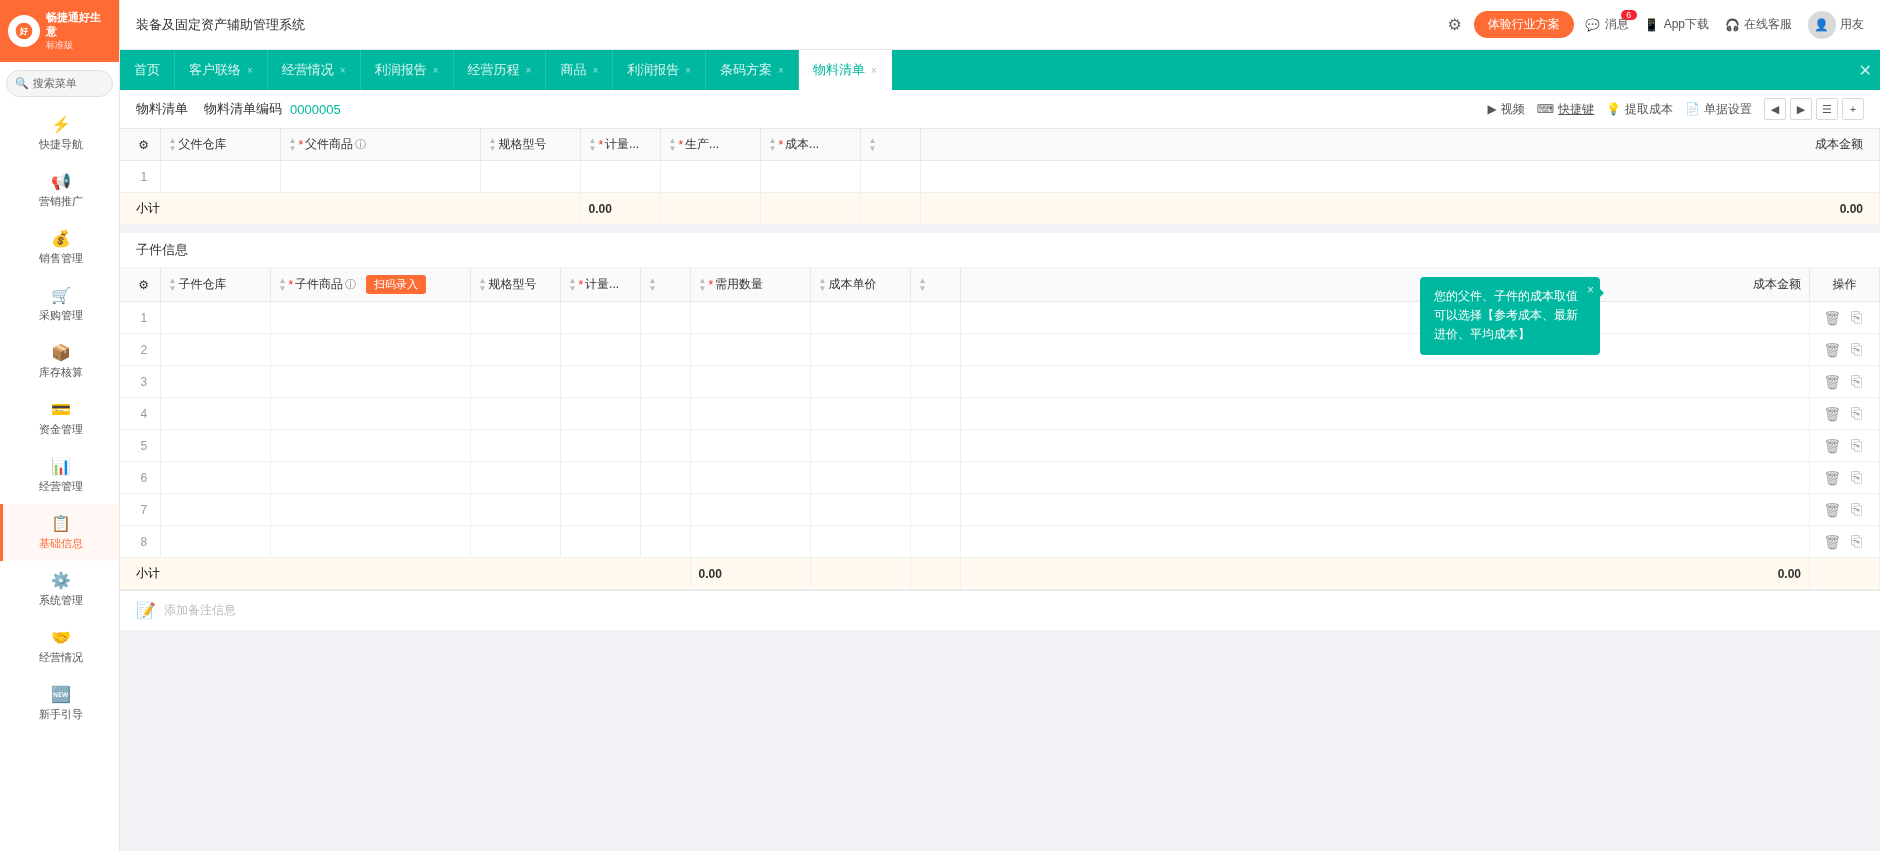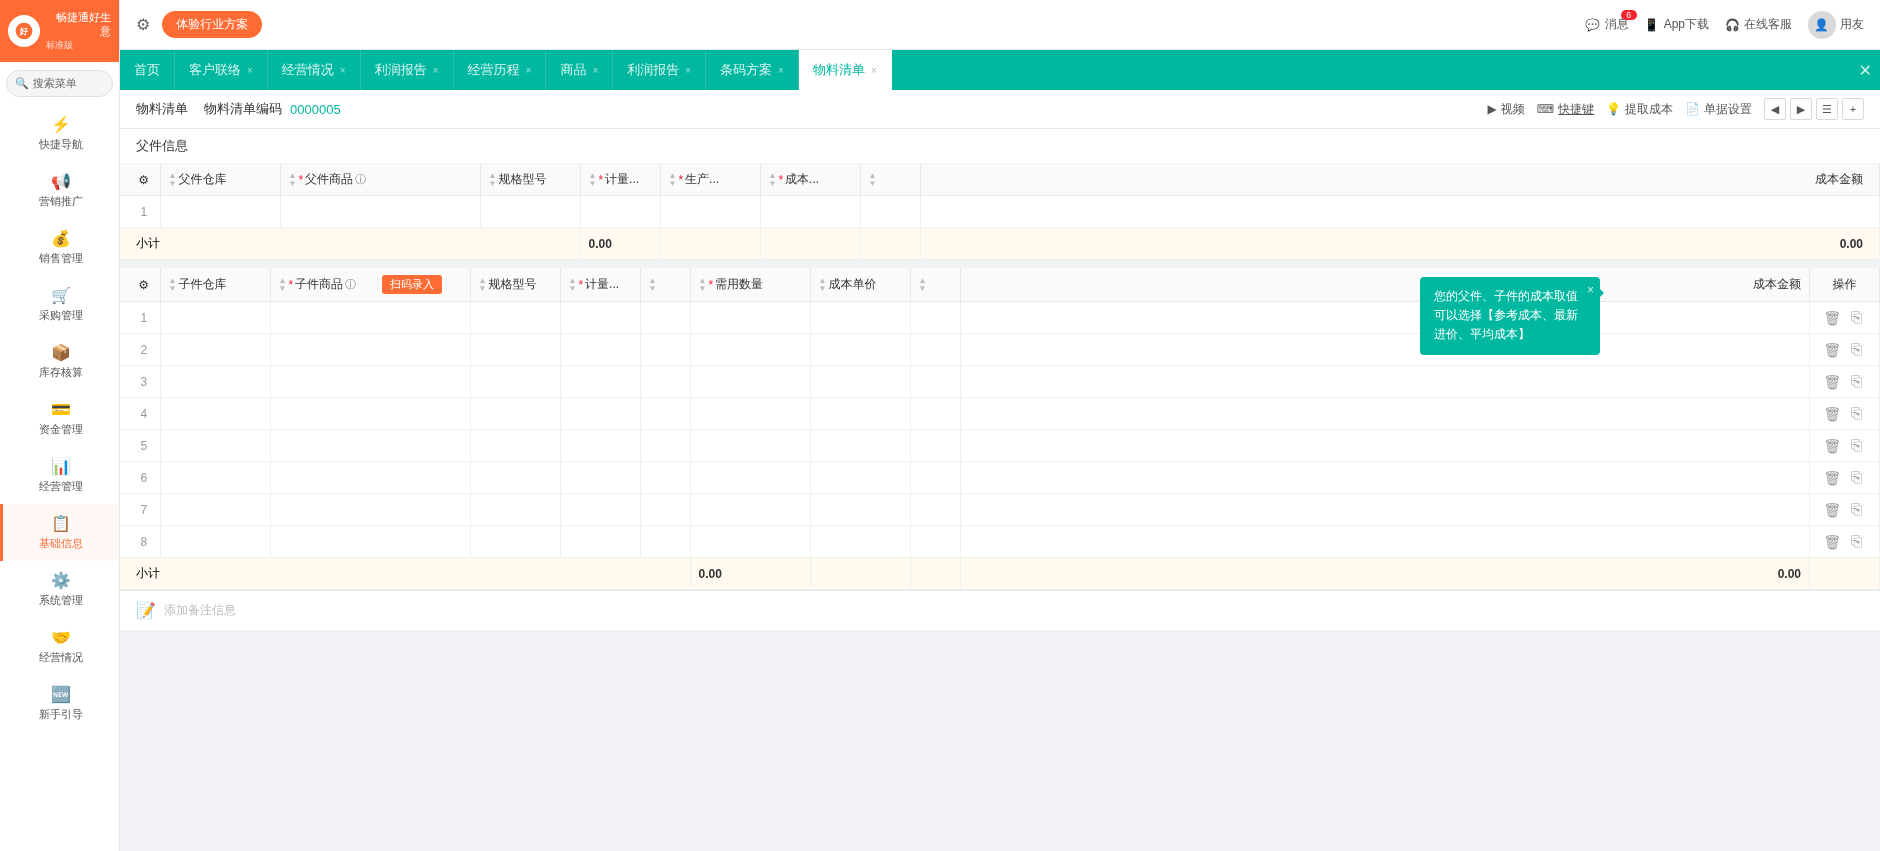--- a/index.html
+++ b/index.html
@@ -3,21 +3,21 @@
   <meta charset="utf-8">
   <style>
     * { margin: 0; padding: 0; box-sizing: border-box; }
     body { font-family: 'Microsoft YaHei', Arial, sans-serif; font-size: 12px; background: #f0f2f5; display: flex; height: 851px; overflow: hidden; }
 
     
     .sidebar { width: 120px; background: #fff; display: flex; flex-direction: column; align-items: center; border-right: 1px solid #e8e8e8; flex-shrink: 0; }
     .sidebar-logo { width: 100%; background: #ff6b35; padding: 10px 8px; display: flex; align-items: center; gap: 6px; min-height: 50px; }
     .logo-icon { width: 32px; height: 32px; background: #fff; border-radius: 50%; display: flex; align-items: center; justify-content: center; flex-shrink: 0; }
     .logo-icon svg { width: 20px; height: 20px; }
-    .logo-text { color: #fff; font-size: 11px; font-weight: normal; line-height: 1.3; text-align: right; }
+    .logo-text { color: #fff; font-size: 11px; font-weight: bold; line-height: 1.3; }
     .logo-sub { font-size: 9px; color: rgba(255,255,255,0.8); }
     .sidebar-search { width: 100%; padding: 8px 6px; }
     .sidebar-search-btn { width: 100%; display: flex; align-items: center; gap: 4px; padding: 5px 8px; border-radius: 14px; background: #f5f5f5; border: 1px solid #e0e0e0; cursor: pointer; color: #666; font-size: 11px; }
     .sidebar-nav { width: 100%; flex: 1; overflow-y: auto; }
     .sidebar-item { width: 100%; display: flex; flex-direction: column; align-items: center; padding: 10px 4px; cursor: pointer; color: #555; font-size: 11px; gap: 3px; border-left: 3px solid transparent; }
     .sidebar-item.active { background: #fff8f5; color: #ff6b35; border-left-color: #ff6b35; }
     .sidebar-item-icon { font-size: 16px; }
 
     
     .main { flex: 1; display: flex; flex-direction: column; overflow: hidden; }
@@ -152,20 +152,21 @@
       <div class="sidebar-item">
         <span class="sidebar-item-icon">🆕</span>
         <span>新手引导</span>
       </div>
     </div>
 </div>
 
 <div class="main">
 
   <div class="topbar">
+    <span class="topbar-title">装备及固定资产辅助管理系统</span>
     <span class="topbar-settings">⚙</span>
     <button class="topbar-btn">体验行业方案</button>
     <div class="topbar-right">
       <div class="topbar-right-item">
         <span>💬</span>
         <span>消息</span>
         <span class="badge">6</span>
       </div>
       <div class="topbar-right-item">
         <span>📱</span>
@@ -258,21 +259,20 @@
   </div>
 
   <div class="content-scroll" style="position:relative;">
 
     <div class="tooltip-popup">
       <span class="tooltip-close">×</span>
       <span>您的父件、子件的成本取值可以选择【参考成本、最新进价、平均成本】</span>
     </div>
 
     <div class="section">
-      <div class="section-title">父件信息</div>
       <table class="data-table">
         <thead>
           <tr>
             <th style="width:40px;">
               <div class="col-settings-th">
                   <span>⚙</span>
                 </div>
             </th>
             <th style="width:120px;">
               <div class="th-sort">
@@ -343,41 +343,42 @@
             <td></td>
             <td></td>
             <td></td>
             <td style="text-align:right;padding-right:16px;font-weight:600;">0.00</td>
           </tr>
         </tbody>
       </table>
     </div>
 
     <div class="section" style="margin-top:8px;">
+      <div class="section-title">子件信息</div>
       <table class="data-table">
         <thead>
           <tr>
             <th style="width:40px;">
               <div class="col-settings-th">
                   <span>⚙</span>
                 </div>
             </th>
             <th style="width:110px;">
               <div class="th-sort">
                   <span class="sort-icons">▲<br>▼</span>
                   <span>子件仓库</span>
                 </div>
             </th>
             <th style="width:200px;">
               <div class="th-sort">
                   <span class="sort-icons">▲<br>▼</span>
                   <span class="required-star">*</span>
                   <span>子件商品</span>
                   <span style="color:#888;font-size:11px;">ⓘ</span>
-              <button class="scan-btn" style="margin-left:24px;">扫码录入</button>
+              <button class="scan-btn" style="margin-left:8px;">扫码录入</button>
               </div>
             </th>
             <th style="width:90px;">
               <div class="th-sort">
                   <span class="sort-icons">▲<br>▼</span>
                   <span>规格型号</span>
                 </div>
             </th>
             <th style="width:80px;">
               <div class="th-sort">

